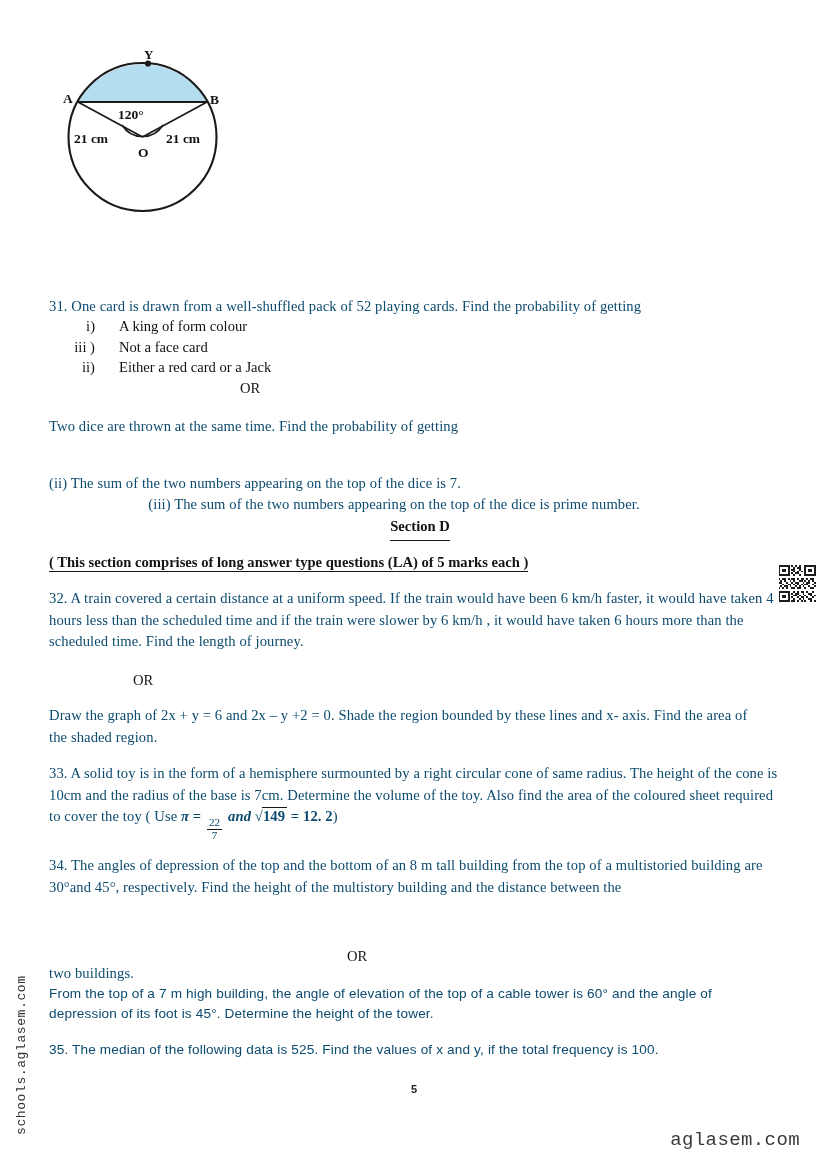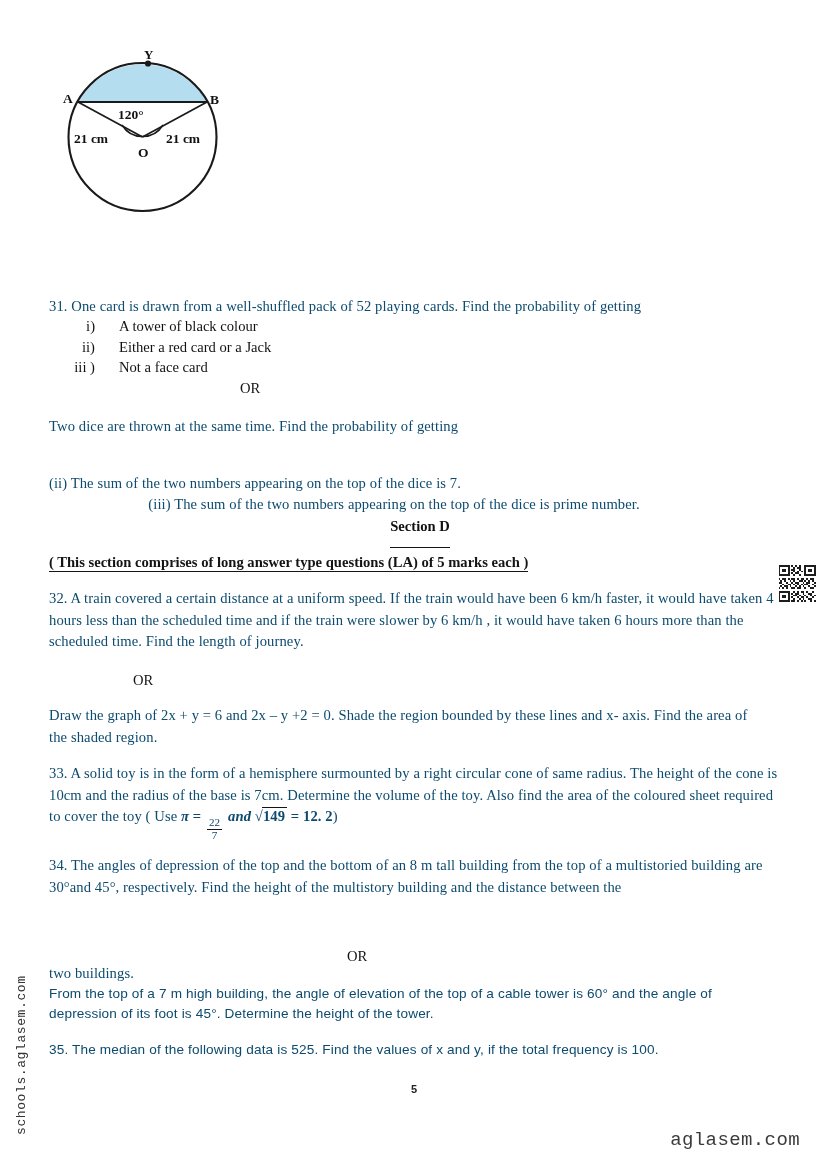--- a/index.html
+++ b/index.html
@@ -81,21 +81,21 @@
     left: 0;
     top: 518px;
     width: 828px;
     text-align: center;
     font-family: "Liberation Serif", serif;
     font-weight: bold;
     font-size: 14.6px;
   }
   .section-head span {
     border-bottom: 1.4px solid #141414;
-    padding-bottom: 13px;
+    padding-bottom: 6px;
     margin-left: 12px;
   }
 
   .section-note {
     position: absolute;
     left: 49px;
     top: 554px;
     font-family: "Liberation Serif", serif;
     font-weight: bold;
     font-size: 14.6px;
@@ -205,29 +205,29 @@
     <div style="position:absolute;left:14px;top:76px;font-family:'Liberation Serif',serif;font-weight:bold;font-size:13.5px;">21 cm</div>
     <div style="position:absolute;left:106px;top:76px;font-family:'Liberation Serif',serif;font-weight:bold;font-size:13.5px;">21 cm</div>
     <div style="position:absolute;left:78px;top:90px;font-family:'Liberation Serif',serif;font-weight:bold;font-size:13.5px;">O</div>
   </div>
 
   <div class="blk q-para" style="left:49px; top:296px; width:690px;">31. One card is drawn from a well-shuffled pack of 52 playing cards. Find the probability of getting</div>
 
   <div class="roman-list">
     <div class="roman-row">
       <span class="roman-num">i)</span>
-      <span class="roman-txt">A tower of black colour</span>
+      <span class="roman-txt">A king of form colour</span>
+    </div>
+    <div class="roman-row">
+      <span class="roman-num">iii )</span>
+      <span class="roman-txt">Not a face card</span>
     </div>
     <div class="roman-row">
       <span class="roman-num">ii)</span>
       <span class="roman-txt">Either a red card or a Jack</span>
-    </div>
-    <div class="roman-row">
-      <span class="roman-num">iii )</span>
-      <span class="roman-txt">Not a face card</span>
     </div>
   </div>
 
   <div class="or" style="left:240px; top:380px;">OR</div>
 
   <div class="blk q-para" style="left:49px; top:416px; width:690px;">Two dice are thrown at the same time. Find the probability of getting</div>
 
   <div class="blk" style="left:49px; top:473px; width:690px;">(ii) The sum of the two numbers appearing on the top of the dice is 7.</div>
   <div class="blk" style="left:49px; top:494px; width:690px;text-align:center;">(iii) The sum of the two numbers appearing on the top of the dice is prime number.</div>
 

